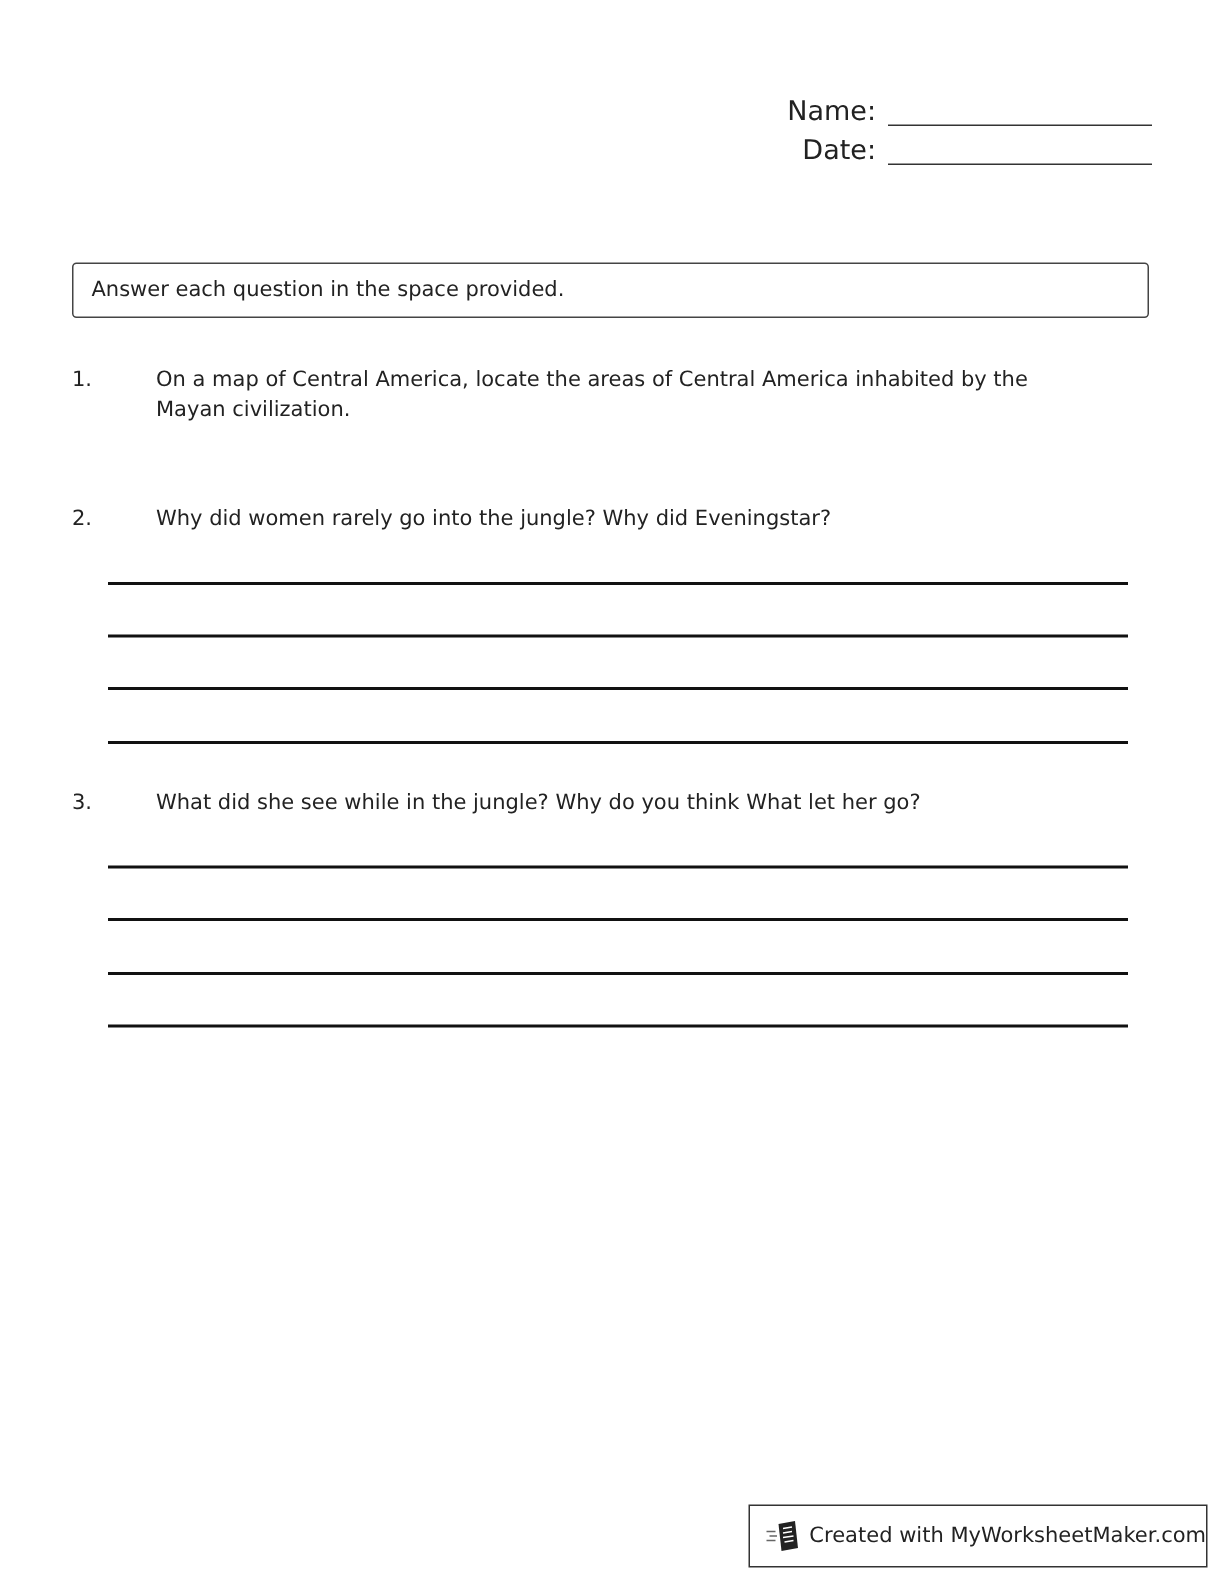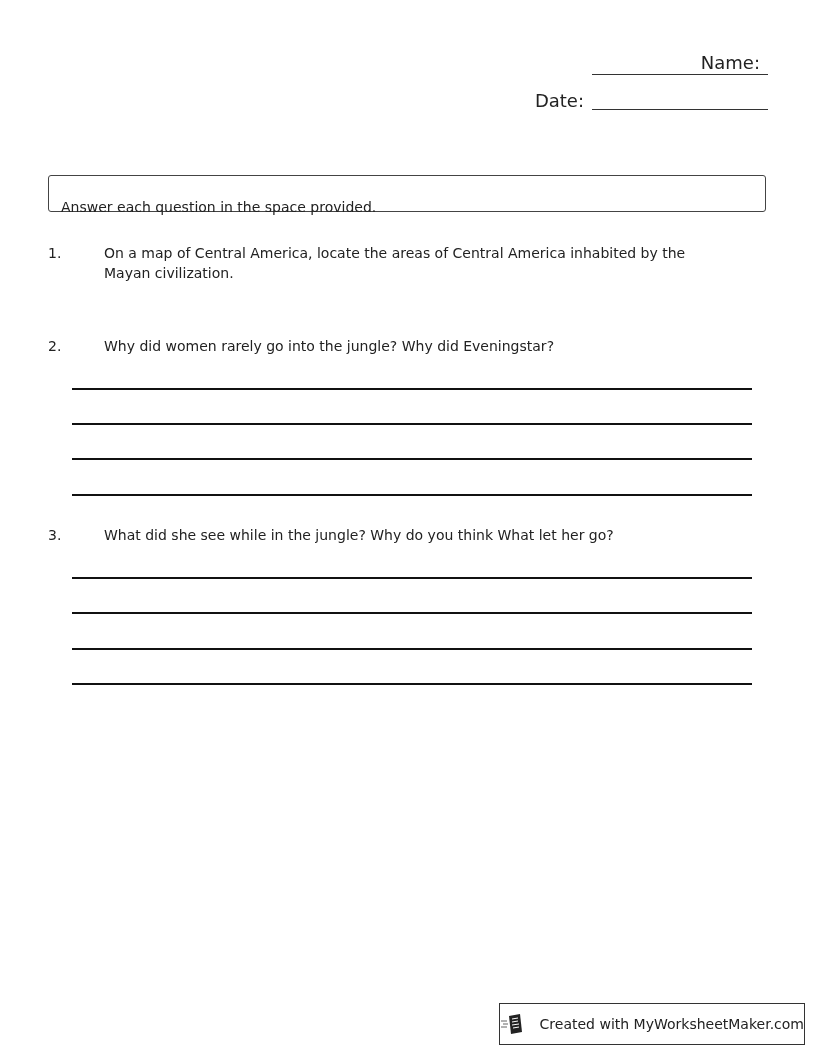--- a/index.html
+++ b/index.html
@@ -19,48 +19,48 @@
     .meta-label {
       font-size: 18px; color: #222; text-align: right; width: 80px;
       margin-right: 8px; line-height: 22px;
     }
     .meta-line {
       width: 176px; height: 0; border-bottom: 1.5px solid #333; margin-bottom: 2px;
     }
     .instructions {
       position: absolute; left: 48px; top: 175px; width: 718px; height: 37px;
       border: 1.5px solid #444; border-radius: 3px; box-sizing: border-box;
-      font-size: 14px; padding: 14px 12px; line-height: 34px; color: #222;
+      font-size: 14px; padding: 0 12px; line-height: 34px; color: #222;
     }
     .question {
       position: absolute; left: 48px; width: 660px; font-size: 14px; line-height: 20px;
       display: flex; color: #222;
     }
     .q-num { width: 28px; flex: none; }
     .q-text { flex: 1; margin-left: 28px; }
     .answer-line {
       position: absolute; left: 72px; width: 680px; height: 0;
       border-top: 2px solid #111;
     }
     .footer {
       position: absolute; left: 499px; top: 1003px; width: 306px; height: 42px;
       border: 1.5px solid #333; box-sizing: border-box;
-      display: flex; align-items: center; justify-content: space-between;
+      display: flex; align-items: center; justify-content: flex-end;
       font-size: 14px; color: #222;
     }
     .footer-icon { width: 24px; height: 22px; margin-right: 6px; }
   </style>
 </head>
 <body>
 
 <h1 class="title">
   <br>
 </h1>
 
-<div class="meta-row" style="top:52px;flex-direction:column;">
+<div class="meta-row" style="top:64px;">
   <span class="meta-label">Name:</span>
   <div class="meta-line"></div>
 </div>
 <div class="meta-row" style="top:90px;">
   <span class="meta-label">Date:</span>
   <div class="meta-line"></div>
 </div>
 
 <div class="instructions">Answer each question in the space provided.</div>
 

